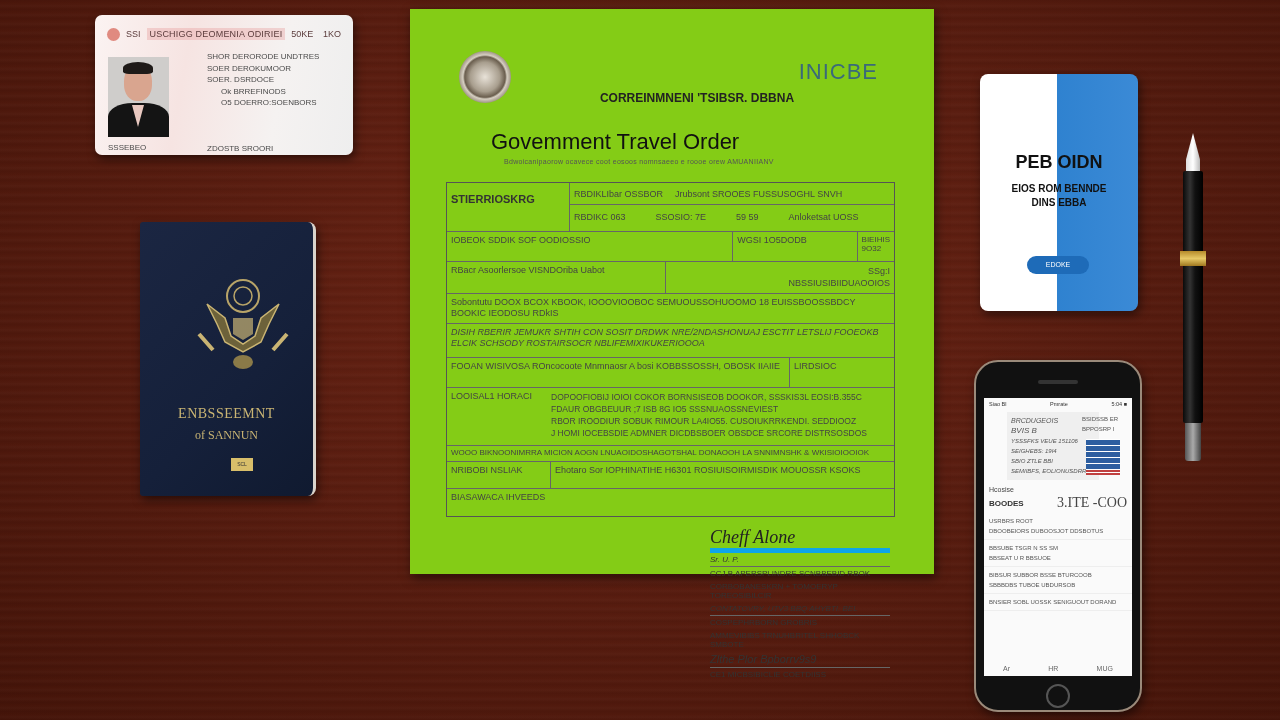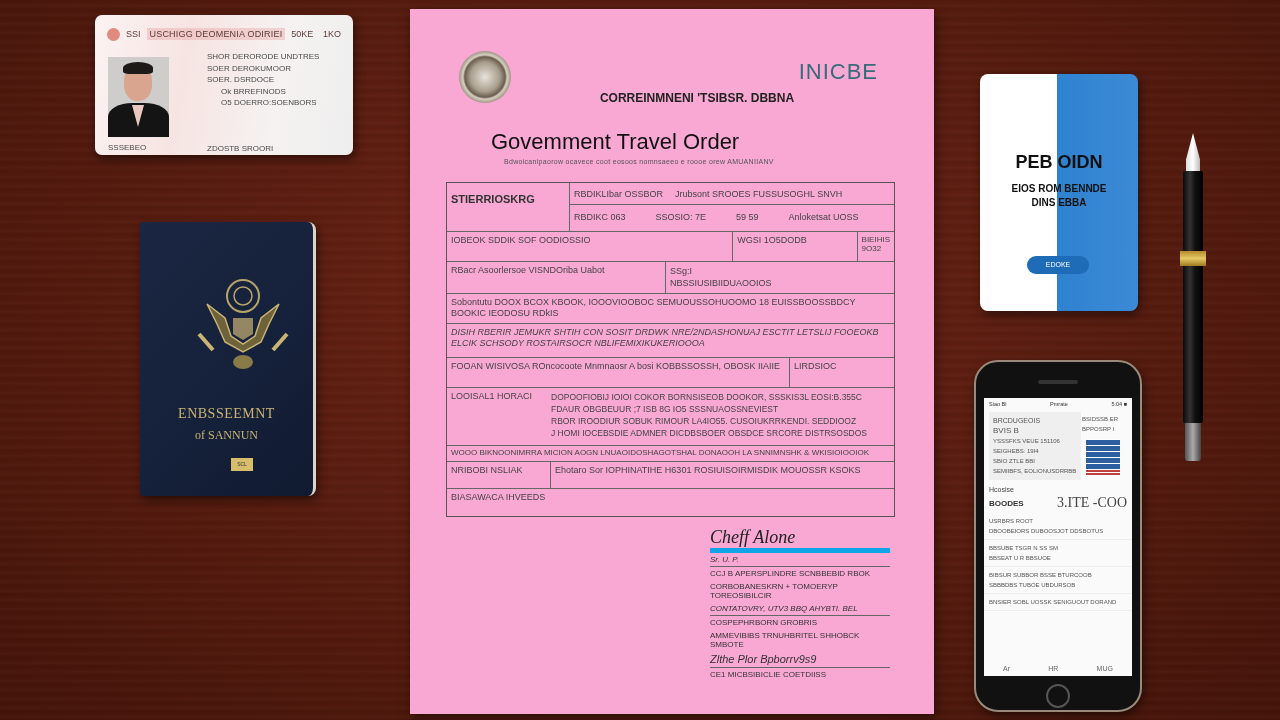--- a/index.html
+++ b/index.html
@@ -32,21 +32,21 @@
 
   
   .passport { position:absolute; left:140px; top:222px; width:176px; height:274px; border-radius:3px 8px 8px 3px;
     background: linear-gradient(135deg, #1b2642 0%, #15203a 60%, #101a30 100%); border-right:3px solid #d9d4cc; }
   .passport .emblem { position:absolute; left:55px; top:52px; width:96px; height:100px; }
   .passport .p-title { position:absolute; left:0; right:0; top:184px; text-align:center; color:#c9b473; font-family:"Liberation Serif", serif; font-size:14px; letter-spacing:0.5px; }
   .passport .p-sub { position:absolute; left:0; right:0; top:206px; text-align:center; color:#c9b473; font-family:"Liberation Serif", serif; font-size:12px; }
   .passport .chip { position:absolute; left:91px; top:236px; width:22px; height:13px; background:#d8be6a; font-size:5px; color:#333; text-align:center; line-height:13px; }
 
   
-  .doc { position:absolute; left:410px; top:9px; width:524px; height:705px; background:#f9a8d4; }
+  .doc { position:absolute; left:410px; top:9px; width:524px; height:565px; background:#84cc16; }
   .doc .seal { position:absolute; left:49px; top:42px; width:52px; height:52px; border-radius:50%;
     background: radial-gradient(circle, #e8e2d8 0%, #a89e8e 40%, #6a5e4e 55%, #d6cfc2 60%, #8a7e6c 75%, #ece6dc 100%); }
   .doc .logo { position:absolute; right:56px; top:50px; font-size:22px; color:#3a6a7a; letter-spacing:1px; }
   .doc .agency { position:absolute; left:0; right:0; top:82px; text-align:center; font-size:12px; font-weight:bold; color:#222; padding-left:50px; }
   .doc .title { position:absolute; left:56px; top:120px; font-size:22px; color:#111;margin-left:25px; }
   .doc .subtitle { position:absolute; left:94px; top:149px; font-size:7px; color:#555; letter-spacing:0.3px; }
   .form { position:absolute; left:36px; top:173px; width:449px; border:1.5px solid #555; font-size:9px; color:#444; }
   .row { display:flex; border-top:1.5px solid #666; }
   .row:first-child { border-top:none; }
   .cell { padding:3px 4px; border-left:1.5px solid #666; }
@@ -69,21 +69,21 @@
   .pen .barrel { position:absolute; left:3px; top:38px; width:20px; height:252px; background:linear-gradient(90deg,#0a0a0a 0%,#333 35%,#111 60%,#000 100%); border-radius:2px; }
   .pen .band { position:absolute; left:0; top:118px; width:26px; height:15px; background:linear-gradient(180deg,#b58a2a,#e6c866,#a07820); }
   .pen .end { position:absolute; left:5px; top:290px; width:16px; height:38px; background:linear-gradient(90deg,#555,#aaa,#444); border-radius:0 0 3px 3px; }
 
   
   .phone { position:absolute; left:974px; top:360px; width:168px; height:352px; border-radius:24px; background:#111; border:2px solid #9a8a7a; }
   .phone .speaker { position:absolute; left:62px; top:18px; width:40px; height:4px; border-radius:2px; background:#333; }
   .phone .screen { position:absolute; left:8px; top:36px; width:148px; height:278px; background:#fafafa; overflow:hidden; font-size:6px; color:#555; }
   .phone .home { position:absolute; left:70px; top:322px; width:24px; height:24px; border-radius:50%; border:2px solid #555; }
   .phone .status { display:flex; justify-content:space-between; padding:3px 5px; font-size:5.5px; color:#333; }
-  .phone .panel { margin:2px 5px; width:92px; background:#efefef; padding:4px; line-height:10px; }
+  .phone .panel { margin:2px 23px; width:92px; background:#efefef; padding:4px; line-height:10px;font-style:italic; }
   .phone .flag { position:absolute; right:12px; top:41px; width:34px; height:36px;
     background: repeating-linear-gradient(0deg, #2d5ea0 0 5px, #ffffff 5px 6px), #2d5ea0; }
   .phone .flag::after { content:""; position:absolute; left:0; right:0; bottom:0; height:6px; background: repeating-linear-gradient(0deg,#c04040 0 2px,#fff 2px 3px); }
   .phone .side { position:absolute; right:10px; top:16px; font-size:6px; line-height:10px; text-align:left; width:40px; }
   .phone .sec-label { padding:4px 5px 0; font-size:7px; color:#444; }
   .phone .amount-row { display:flex; justify-content:space-between; align-items:center; padding:2px 5px; }
   .phone .amount-row .lbl { font-size:8px; font-weight:bold; color:#333; }
   .phone .amount-row .amt { font-size:14px; color:#444; font-family:"Liberation Serif", serif; }
   .phone .list-item { padding:3px 5px; border-bottom:1px solid #eee; line-height:10px; }
   .phone .tabs { position:absolute; left:0; right:0; bottom:4px; display:flex; justify-content:space-around; font-size:7px; color:#666; }
@@ -156,21 +156,21 @@
         </div>
       </div>
     </div>
     <div class="row" style="height:30px;">
       <div class="cell" style="width:293px;">IOBEOK SDDIK SOF OODIOSSIO</div>
       <div class="cell" style="width:114px;">WGSI 1O5DODB</div>
       <div class="cell" style="flex:1; font-size:8px;margin-left:13px;">BIEIHIS 9O32</div>
     </div>
     <div class="row" style="height:32px;">
       <div class="cell" style="width:218px;">RBacr Asoorlersoe VISNDOriba Uabot</div>
-      <div class="cell" style="flex:1; line-height:12px;">
+      <div class="cell" style="flex:1; line-height:12px;text-align:right;">
         <div>SSg:I</div>
         <div>NBSSIUSIBIIDUAOOIOS</div>
       </div>
     </div>
     <div class="row" style="height:30px;">
       <div class="cell" style="flex:1; line-height:11px;">Sobontutu DOOX BCOX KBOOK, IOOOVIOOBOC SEMUOUSSOHUOOMO 18 EUISSBOOSSBDCY BOOKIC IEODOSU RDkIS</div>
     </div>
     <div class="row" style="height:34px;">
       <div class="cell" style="flex:1; line-height:11px; font-style:italic;">DISIH RBERIR JEMUKR SHTIH CON SOSIT DRDWK NRE/2NDASHONUAJ ESCTIT LETSLIJ FOOEOKB ELCIK SCHSODY ROSTAIRSOCR NBLIFEMIXIKUKERIOOOA</div>
     </div>

